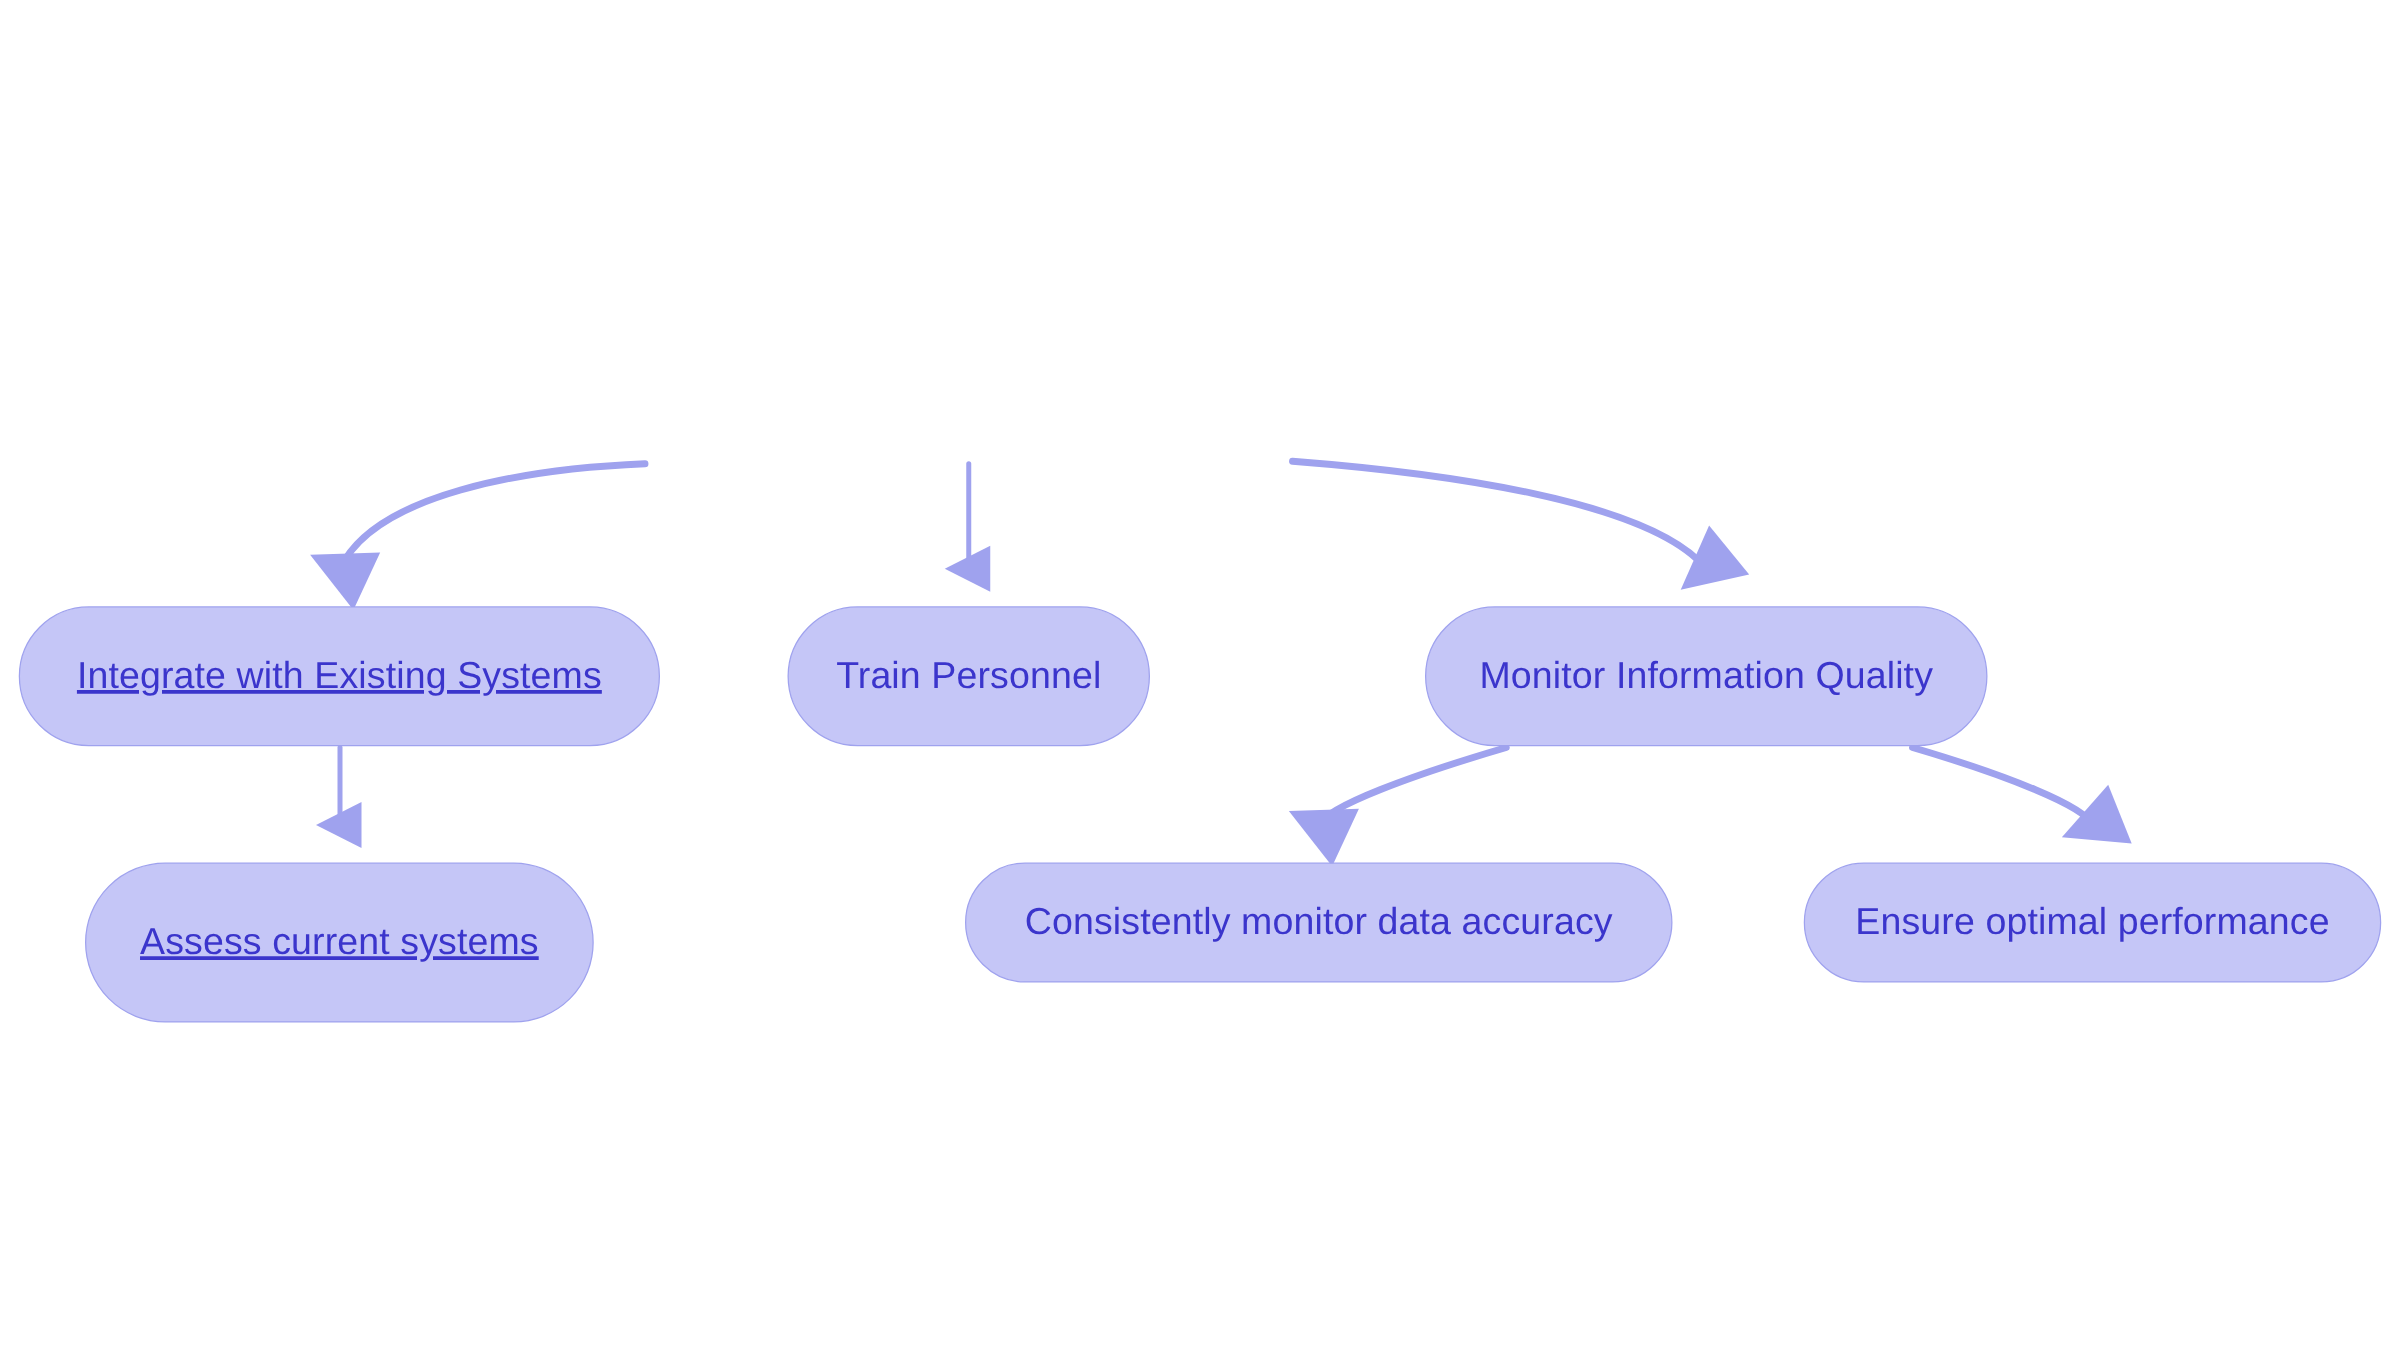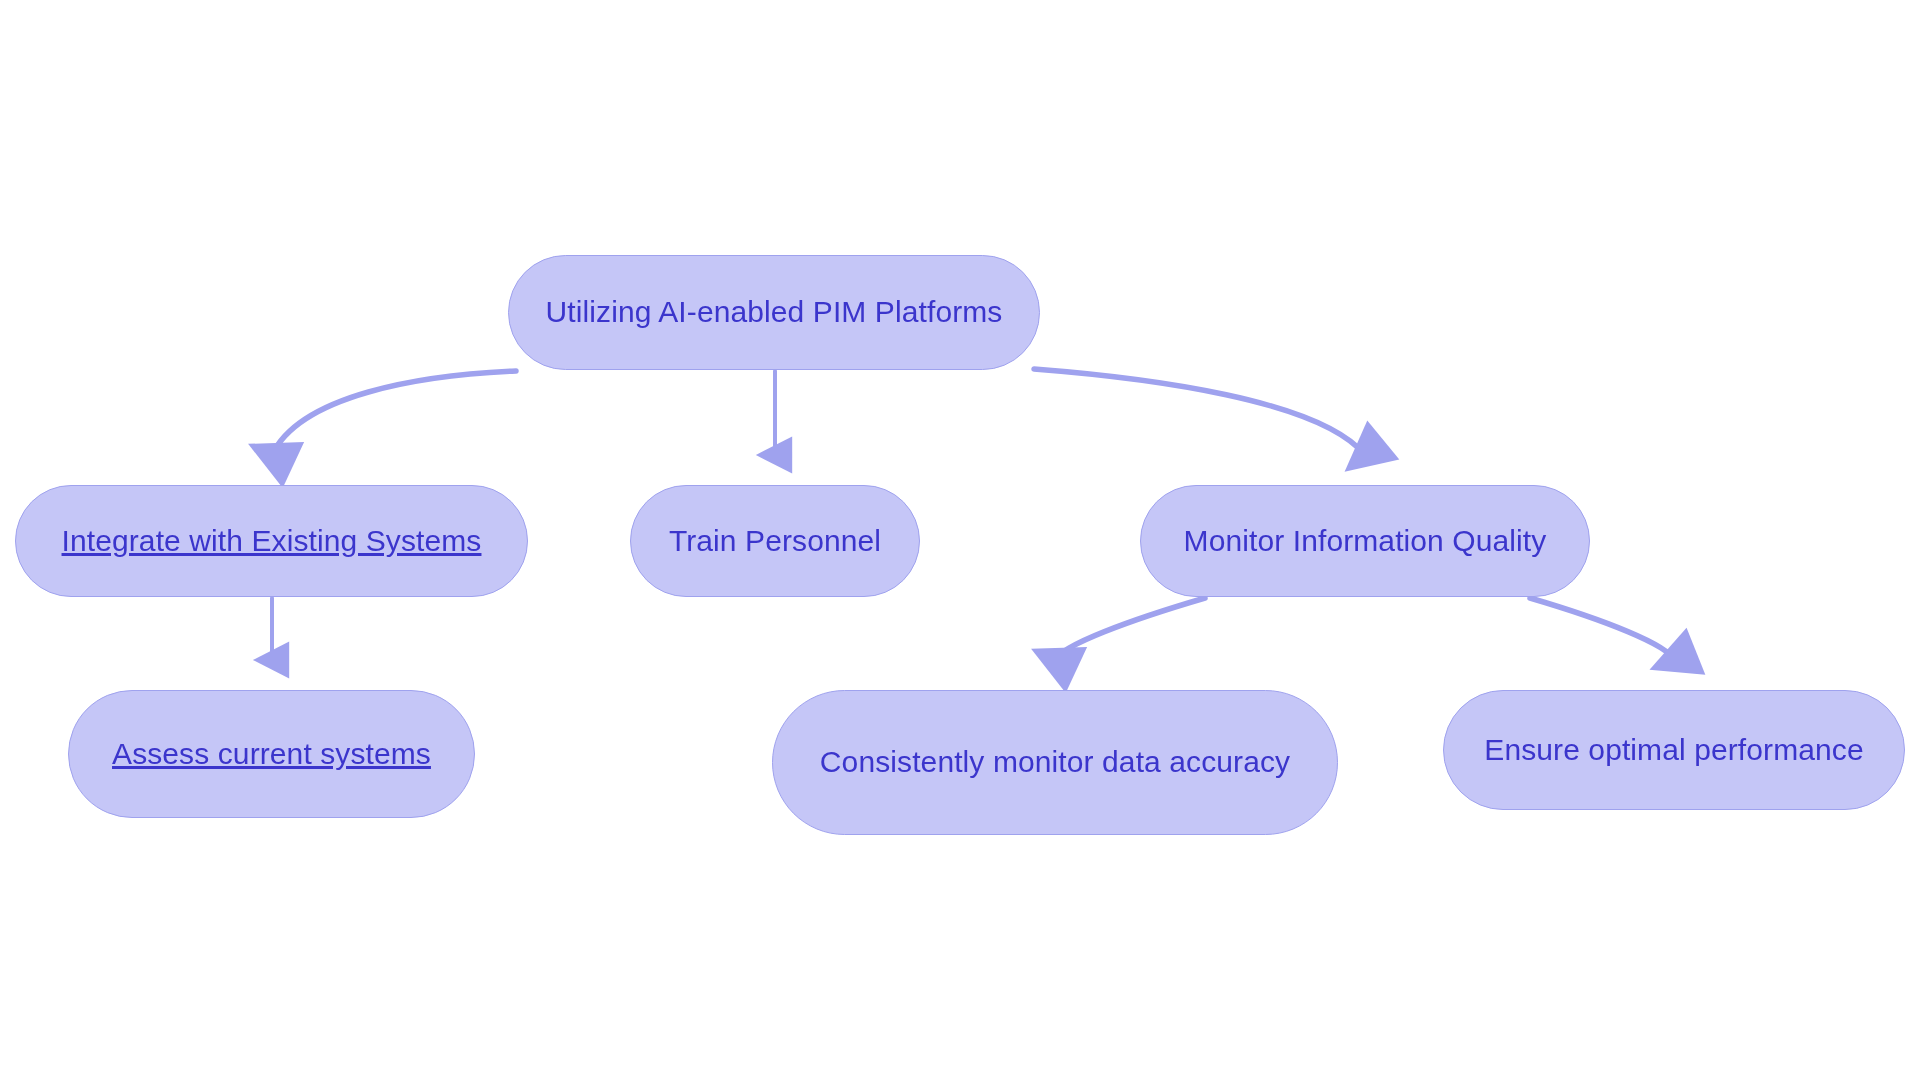--- a/index.html
+++ b/index.html
@@ -69,41 +69,38 @@
 
     <path d="M 1034 369 C 1150 378, 1320 400, 1365 455" fill="none" stroke="#9fa2ee" stroke-width="5.5" stroke-linecap="round" marker-end="url(#arrowhead)"></path>
 
     <path d="M 272 598 L 272 660" fill="none" stroke="#9fa2ee" stroke-width="4" stroke-linecap="round" marker-end="url(#arrowhead)"></path>
 
     <path d="M 1205 598 C 1130 620, 1062 645, 1055 660" fill="none" stroke="#9fa2ee" stroke-width="5.5" stroke-linecap="round" marker-end="url(#arrowhead)"></path>
 
     <path d="M 1530 598 C 1605 620, 1668 645, 1674 660" fill="none" stroke="#9fa2ee" stroke-width="5.5" stroke-linecap="round" marker-end="url(#arrowhead)"></path>
   </svg>
 
-  <div class="flow-node" style="left:508px; top:255px; width:532px; height:115px;">
-    <span class="node-label">Utilizing AI-enabled PIM Platforms</span>
-  </div>
 
   <div class="flow-node" style="left:15px; top:485px; width:513px; height:112px;text-decoration:underline;">
     <span class="node-label">Integrate with Existing Systems</span>
   </div>
 
   <div class="flow-node" style="left:1140px; top:485px; width:450px; height:112px;">
     <span class="node-label">Monitor Information Quality</span>
   </div>
 
   <div class="flow-node" style="left:630px; top:485px; width:290px; height:112px;">
     <span class="node-label">Train Personnel</span>
   </div>
 
   <div class="flow-node" style="left:68px; top:690px; width:407px; height:128px;text-decoration:underline;">
     <span class="node-label">Assess current systems</span>
   </div>
 
-  <div class="flow-node" style="left:772px; top:690px; width:566px; height:145px;text-align:right;">
+  <div class="flow-node" style="left:772px; top:690px; width:566px; height:96px;text-align:right;">
     <span class="node-label">Consistently monitor data accuracy</span>
   </div>
 
-  <div class="flow-node" style="left:1443px; top:690px; width:462px; height:120px;">
+  <div class="flow-node" style="left:1443px; top:690px; width:462px; height:96px;">
     <span class="node-label">Ensure optimal performance</span>
   </div>
 
 </div>
 
 </body></html>

